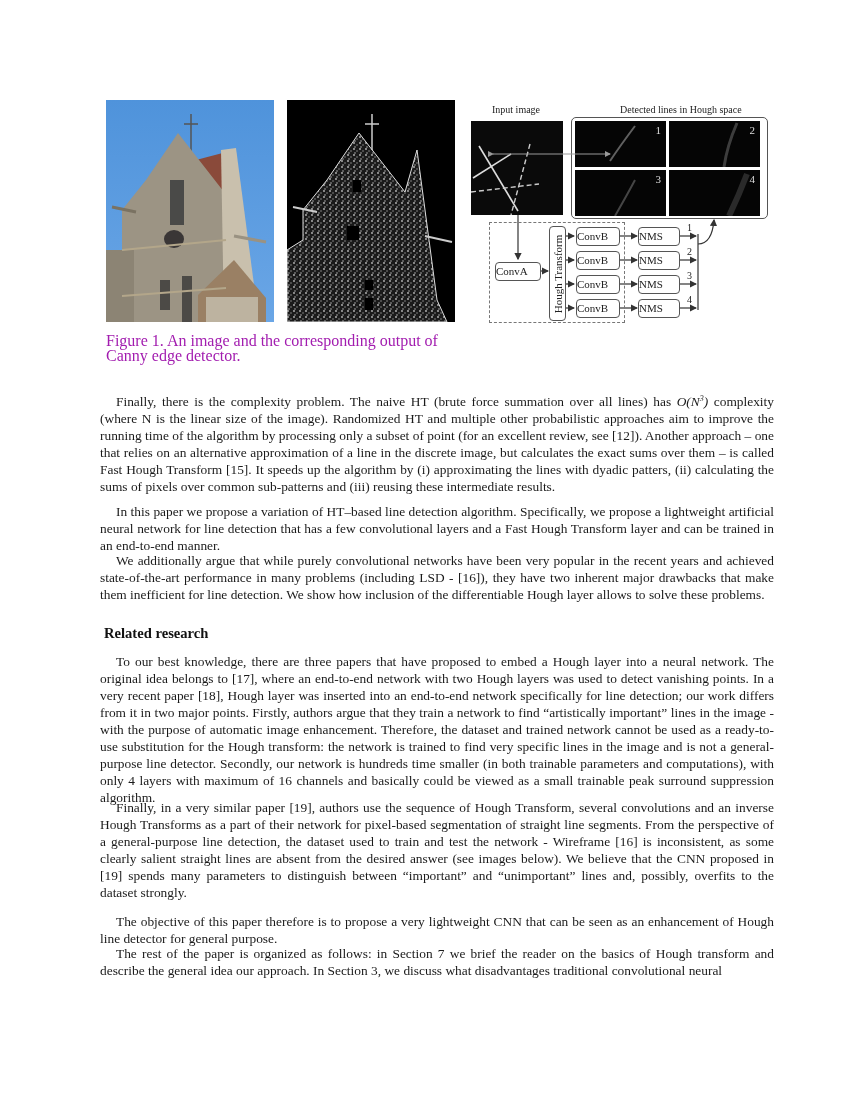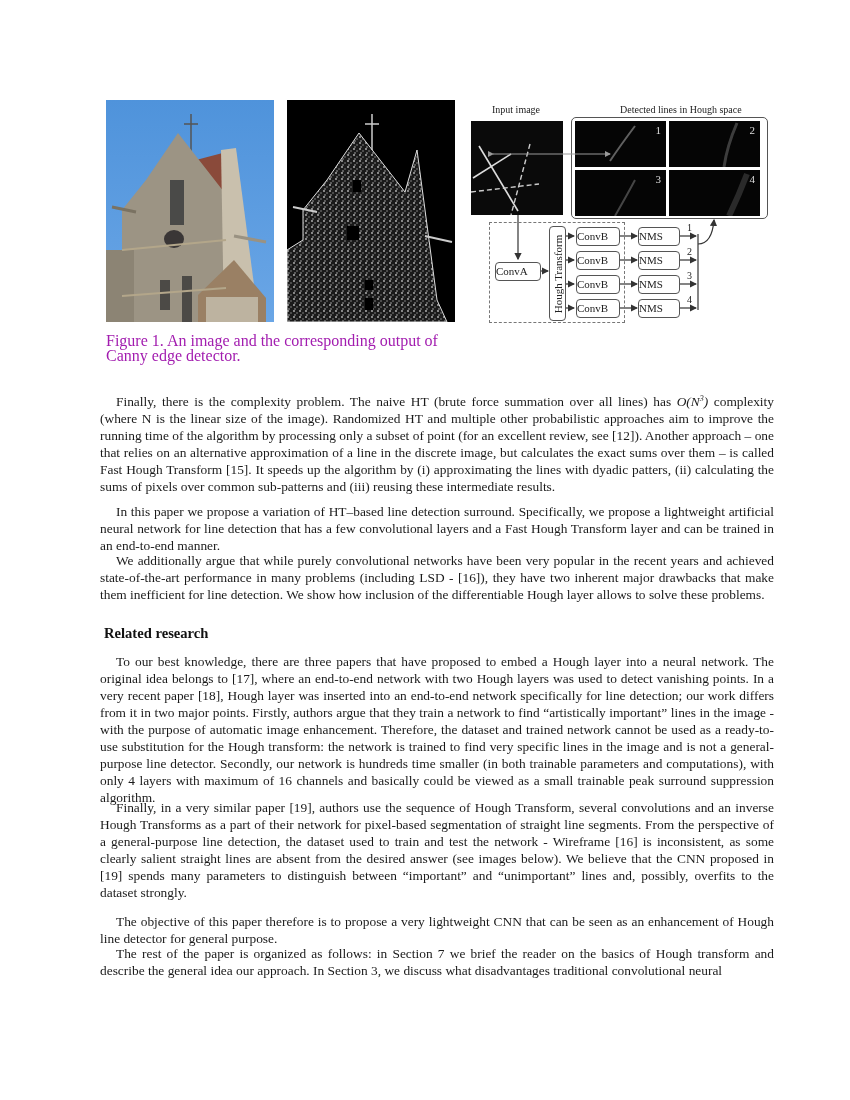--- a/index.html
+++ b/index.html
@@ -188,21 +188,21 @@
   <div class="num" style="left:687px; top:246px;">2</div>
   <div class="num" style="left:687px; top:270px;">3</div>
   <div class="num" style="left:687px; top:294px;">4</div>
 
   <div class="abs caption" style="left:499px; top:333px; width:270px;">
   </div>
 </div>
 
 <p class="para" style="top:378px;"><span class="ind"></span><span>Finally, there is the complexity problem. The naive HT (brute force summation over all lines) has </span><i><span>O(N</span><sup style="font-size:8px">3</sup><span>)</span></i><span> complexity (where N is the linear size of the image). Randomized HT and multiple other probabilistic approaches aim to improve the running time of the algorithm by processing only a subset of point (for an excellent review, see [12]). Another approach – one that relies on an alternative approximation of a line in the discrete image, but calculates the exact sums over them – is called Fast Hough Transform [15]. It speeds up the algorithm by (i) approximating the lines with dyadic patters, (ii) calculating the sums of pixels over common sub-patterns and (iii) reusing these intermediate results.</span></p>
 
-<p class="para" style="top:491px;"><span class="ind"></span><span>In this paper we propose a variation of HT–based line detection surround. Specifically, we propose a lightweight artificial neural network for line detection that has a few convolutional layers and a Fast Hough Transform layer and can be trained in an end-to-end manner.</span></p>
+<p class="para" style="top:491px;"><span class="ind"></span><span>In this paper we propose a variation of HT–based line detection algorithm. Specifically, we propose a lightweight artificial neural network for line detection that has a few convolutional layers and a Fast Hough Transform layer and can be trained in an end-to-end manner.</span></p>
 
 <p class="para" style="top:540px;"><span class="ind"></span><span>We additionally argue that while purely convolutional networks have been very popular in the recent years and achieved state-of-the-art performance in many problems (including LSD - [16]), they have two inherent major drawbacks that make them inefficient for line detection. We show how inclusion of the differentiable Hough layer allows to solve these problems.</span></p>
 
 <div class="heading">Related research</div>
 
 <p class="para" style="top:641px;"><span class="ind"></span><span>To our best knowledge, there are three papers that have proposed to embed a Hough layer into a neural network. The original idea belongs to [17], where an end-to-end network with two Hough layers was used to detect vanishing points. In a very recent paper [18], Hough layer was inserted into an end-to-end network specifically for line detection; our work differs from it in two major points. Firstly, authors argue that they train a network to find “artistically important” lines in the image - with the purpose of automatic image enhancement. Therefore, the dataset and trained network cannot be used as a ready-to-use substitution for the Hough transform: the network is trained to find very specific lines in the image and is not a general-purpose line detector. Secondly, our network is hundreds time smaller (in both trainable parameters and computations), with only 4 layers with maximum of 16 channels and basically could be viewed as a small trainable peak surround suppression algorithm.</span></p>
 
 <p class="para" style="top:787px;"><span class="ind"></span><span>Finally, in a very similar paper [19], authors use the sequence of Hough Transform, several convolutions and an inverse Hough Transforms as a part of their network for pixel-based segmentation of straight line segments. From the perspective of a general-purpose line detection, the dataset used to train and test the network - Wireframe [16] is inconsistent, as some clearly salient straight lines are absent from the desired answer (see images below). We believe that the CNN proposed in [19] spends many parameters to distinguish between “important” and “unimportant” lines and, possibly, overfits to the dataset strongly.</span></p>
 
 <p class="para" style="top:901px;"><span class="ind"></span><span>The objective of this paper therefore is to propose a very lightweight CNN that can be seen as an enhancement of Hough line detector for general purpose.</span></p>

